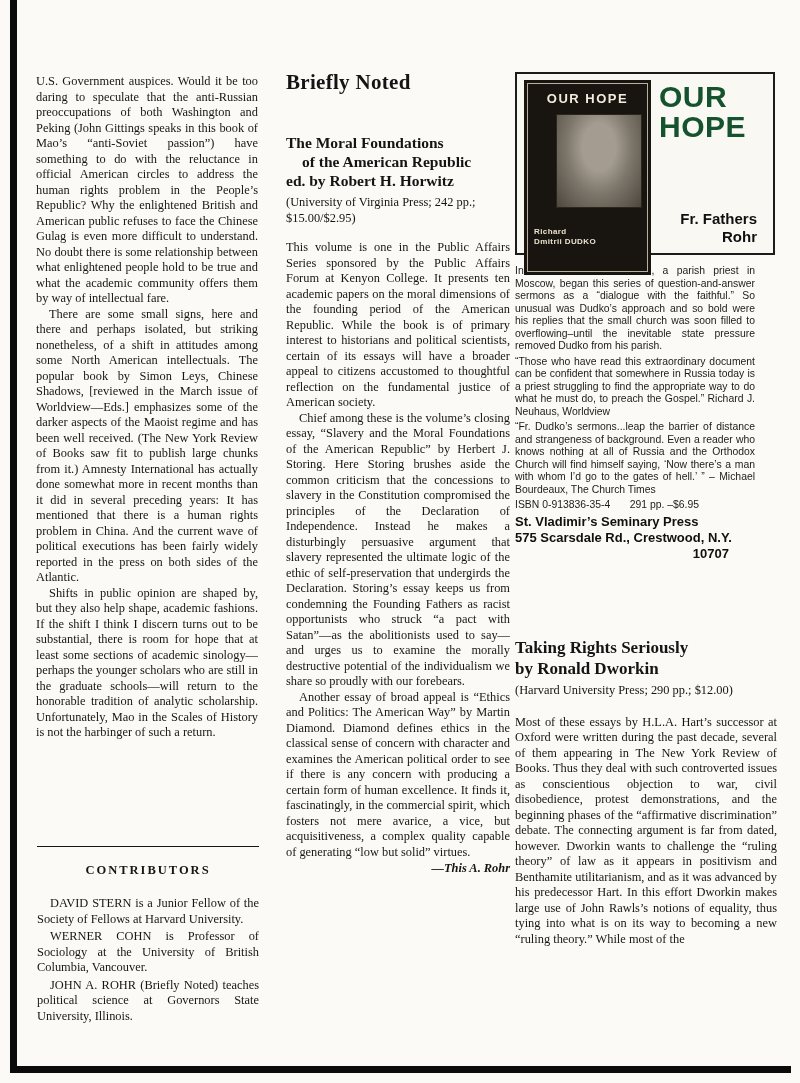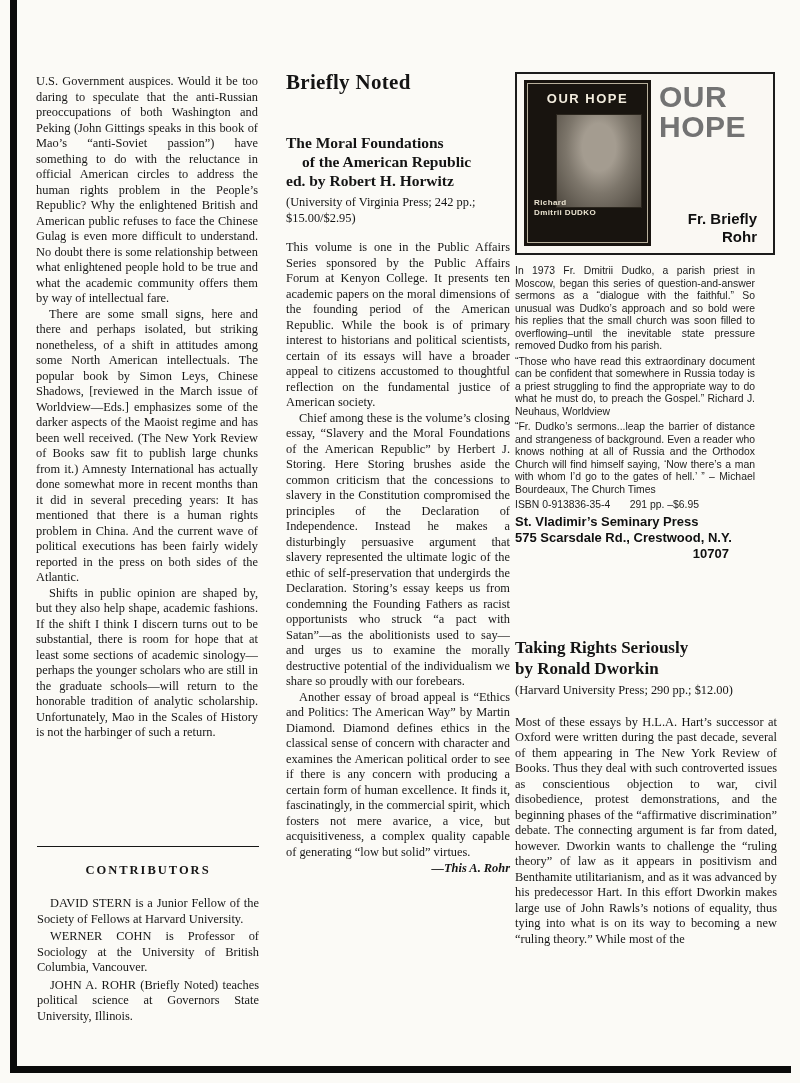--- a/index.html
+++ b/index.html
@@ -38,40 +38,40 @@
   .review-title-line2 { padding-left:16px; }
   .imprint { font:12.4px/15.5px "Liberation Serif", serif; margin:0 0 14px 0; }
   .byline { font:italic 700 12.4px/15.5px "Liberation Serif", serif; text-align:right; margin-top:1px; }
 
   
   .ad-box {
     position:relative; width:260px; height:183px;
     border:2px solid #1c1c1c; background:#faf8f3;
   }
   .cover {
-    position:absolute; left:7px; top:6px; width:127px; height:166px;
+    position:absolute; left:7px; top:6px; width:127px; height:195px;
     background:#18140f;
   }
   .cover-frame { position:absolute; inset:3px; border:1px solid #b8b09c; }
   .cover-title {
     color:#f2ecdd; text-align:center; margin-top:7px;
     font:700 13px/15px "Liberation Sans", sans-serif; letter-spacing:1.5px;
   }
   .cover-photo {
     position:absolute; left:28px; top:30px; width:86px; height:94px;
     background:radial-gradient(ellipse at 50% 35%, #a49c90 0 28%, #7d766b 55%, #4d473e 100%);
     border:1px solid #2a251d;
   }
   .cover-author {
     position:absolute; left:6px; bottom:24px;
     color:#e9e2cf; font:700 8px/10px "Liberation Sans", sans-serif; letter-spacing:.4px;
   }
   .ad-headline {
     position:absolute; left:142px; top:8px;
-    font:700 30px/30px "Liberation Sans", sans-serif; color:#737373; letter-spacing:.5px;
+    font:700 30px/30px "Liberation Sans", sans-serif; color:#14532d; letter-spacing:.5px;
   }
   .ad-author {
     position:absolute; right:16px; bottom:7px; text-align:right;
     font:700 15px/18px "Liberation Sans", sans-serif; color:#101010;
   }
 
   .ad-copy {
     margin-top:10px; width:240px;
     font:10.4px/12.5px "Liberation Sans", sans-serif; text-align:justify; color:#1b1b1b;
   }
@@ -134,21 +134,21 @@
               <div>Richard</div>
               <div>Dmitrii DUDKO</div>
             </div>
           </div>
         </div>
         <div class="ad-headline">
           <div>OUR</div>
           <div>HOPE</div>
         </div>
         <div class="ad-author">
-          <div>Fr. Briefly</div>
+          <div>Fr. Fathers</div>
           <div>Rohr</div>
         </div>
       </div>
 
       <div class="ad-copy">
         <p>In 1973 Fr. Dmitrii Dudko, a parish priest in Moscow, began this series of question-and-answer sermons as a “dialogue with the faithful.” So unusual was Dudko’s approach and so bold were his replies that the small church was soon filled to overflowing–until the inevitable state pressure removed Dudko from his parish.</p>
         <p>“Those who have read this extraordinary document can be confident that somewhere in Russia today is a priest struggling to find the appropriate way to do what he must do, to preach the Gospel.” Richard J. Neuhaus, Worldview</p>
         <p>“Fr. Dudko’s sermons...leap the barrier of distance and strangeness of background. Even a reader who knows nothing at all of Russia and the Orthodox Church will find himself saying, ‘Now there’s a man with whom I’d go to the gates of hell.’ ” – Michael Bourdeaux, The Church Times</p>
         <div class="isbn-row">
           <span>ISBN 0-913836-35-4</span>

